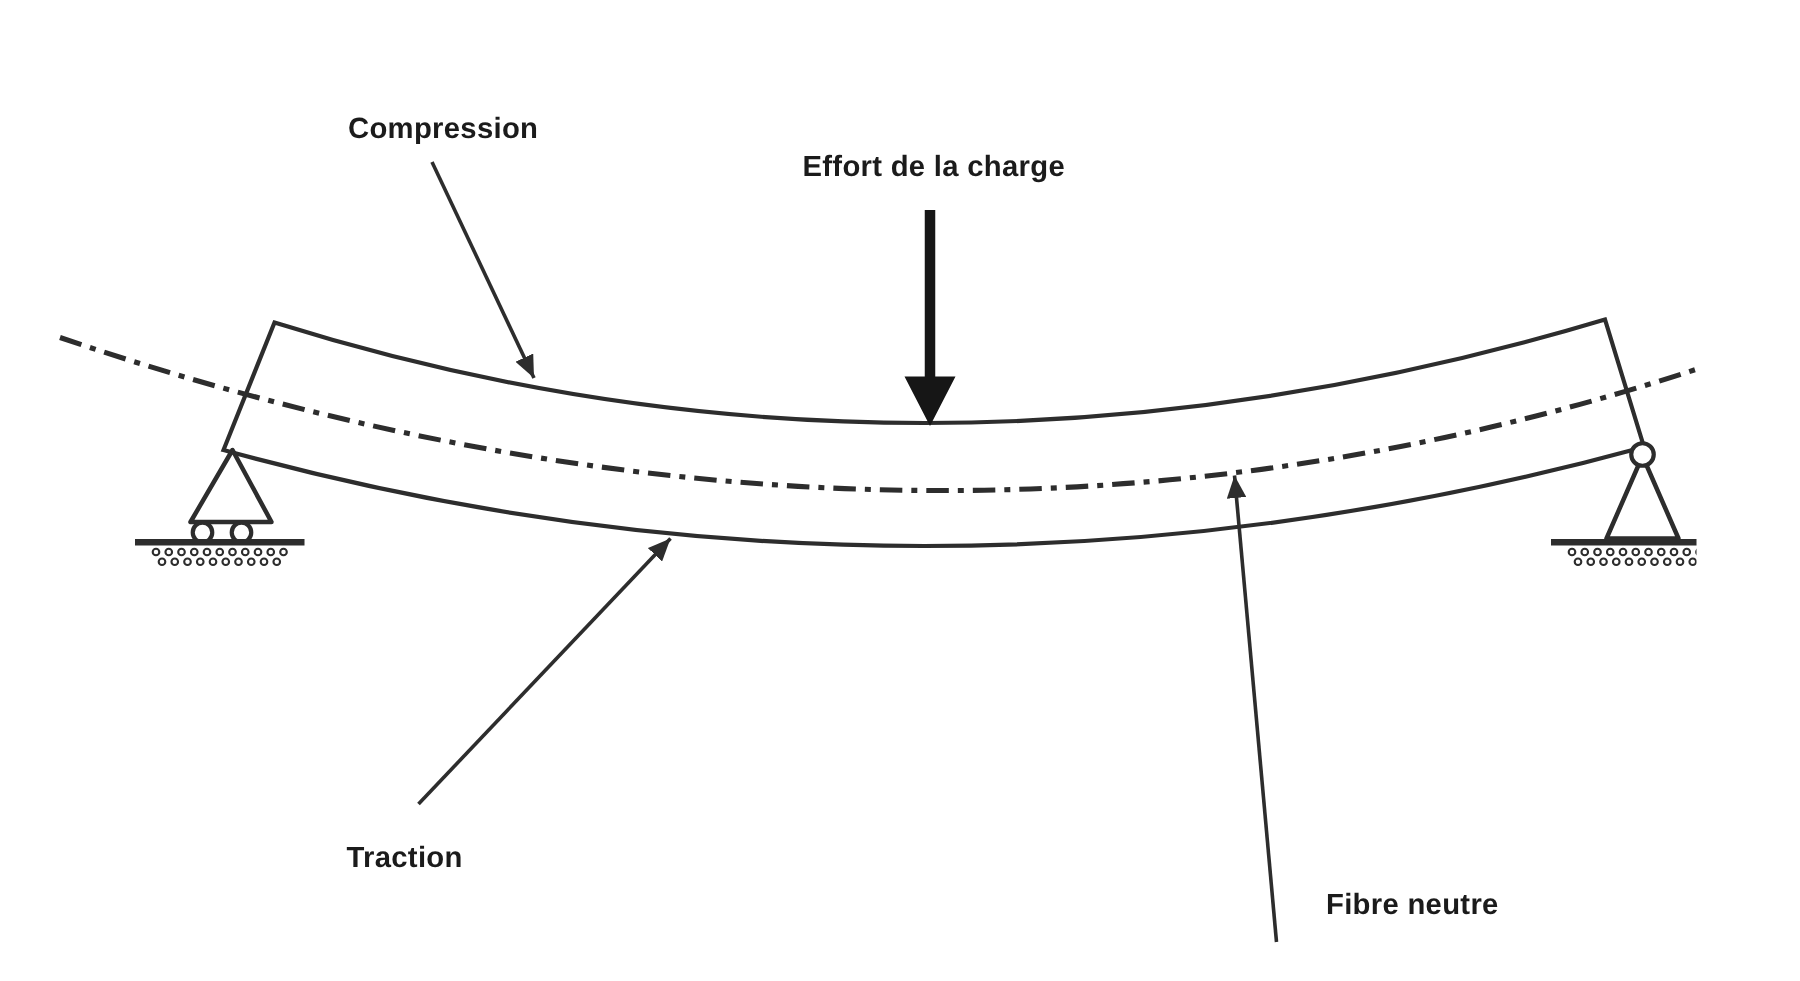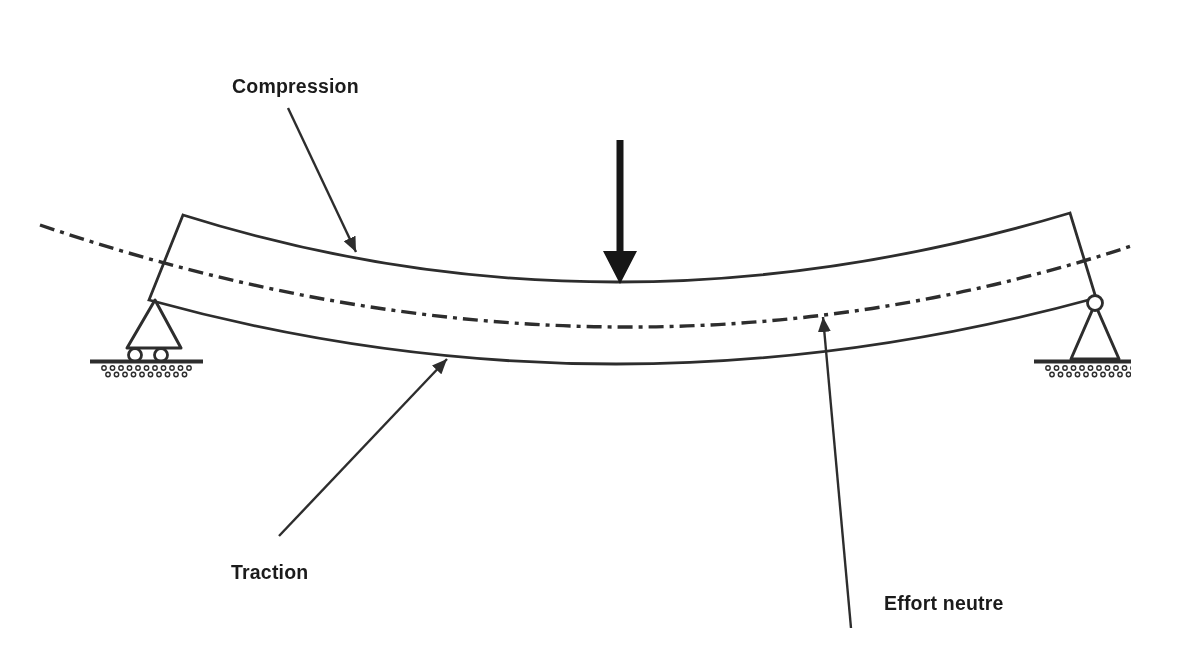--- a/index.html
+++ b/index.html
@@ -117,15 +117,16 @@
     </g>
 
     <line class="stroke-line" stroke-width="2.4" marker-end="url(#arrowhead)" x1="288" y1="108" x2="356" y2="252"></line>
     <line class="stroke-line" stroke-width="2.4" marker-end="url(#arrowhead)" x1="279" y1="536" x2="447" y2="359"></line>
     <line class="stroke-line" stroke-width="2.4" marker-end="url(#arrowhead)" x1="851" y1="628" x2="823" y2="317"></line>
 
     <polygon class="load-fill" points="616.5,140 623.5,140 623.5,251 637,251 620,284 603,251 616.5,251"></polygon>
   </svg>
 
   <div class="diagram-label" style="left:232px; top:75px;">Compression</div>
+  <div class="diagram-label" style="left:535px; top:100px;">Effort de la charge</div>
   <div class="diagram-label" style="left:231px; top:561px;">Traction</div>
-  <div class="diagram-label" style="left:884px; top:592px;">Effort neutre</div>
+  <div class="diagram-label" style="left:884px; top:592px;">Fibre neutre</div>
 </div>
 
 </body></html>

